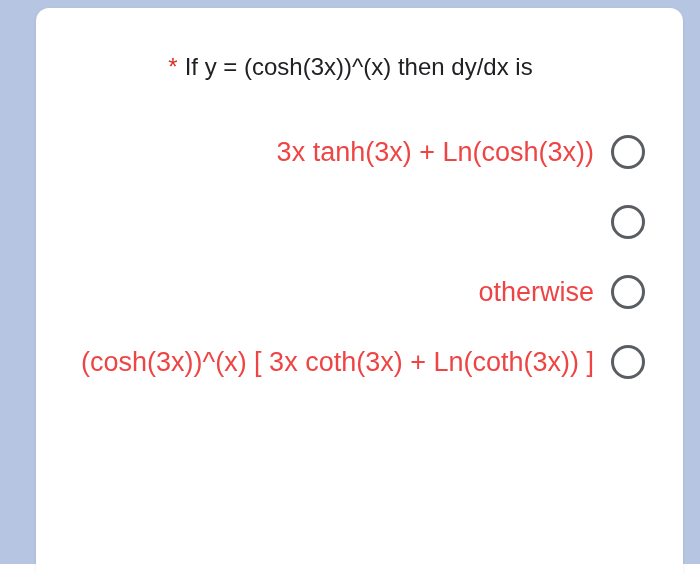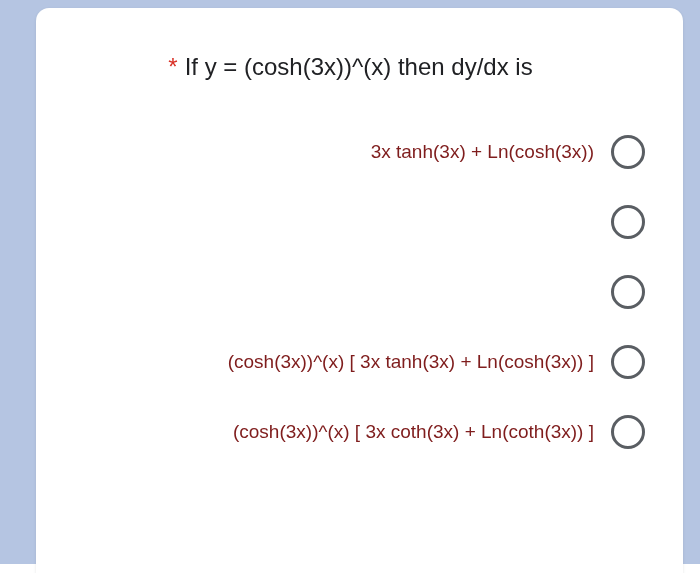--- a/index.html
+++ b/index.html
@@ -44,22 +44,22 @@
   .options {
     margin-top: 35px;
   }
   .option-row {
     display: flex;
     align-items: center;
     justify-content: flex-end;
     height: 70px;
   }
   .option-label {
-    font-size: 19px;
-    color: #7f1d1d;
+    font-size: 27px;
+    color: #ef4444;
     white-space: nowrap;
   }
   .radio {
     width: 28px;
     height: 28px;
     border: 3px solid #5a5e63;
     border-radius: 50%;
     margin-left: 17px;
     flex: 0 0 auto;
     box-sizing: content-box;
@@ -78,24 +78,21 @@
   </div>
   <div class="options" id="options-list">
       <div class="option-row">
         <span class="option-label">3x tanh(3x) + Ln(cosh(3x))</span>
         <span class="radio"></span>
       </div>
       <div class="option-row">
         <span class="radio"></span>
       </div>
       <div class="option-row">
-        <span class="radio"></span>
-      </div>
-      <div class="option-row">
-        <span class="option-label">(cosh(3x))^(x) [ 3x tanh(3x) + Ln(cosh(3x)) ]</span>
+        <span class="option-label">otherwise</span>
         <span class="radio"></span>
       </div>
       <div class="option-row">
         <span class="option-label">(cosh(3x))^(x) [ 3x coth(3x) + Ln(coth(3x)) ]</span>
         <span class="radio"></span>
       </div>
     </div>
 </div>
 
 </body></html>

